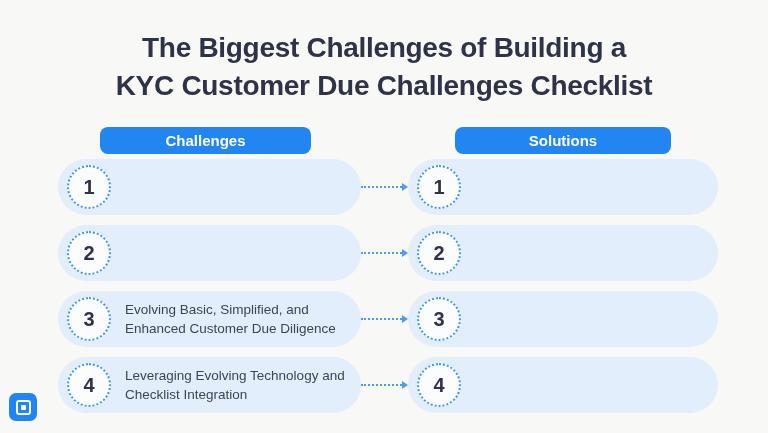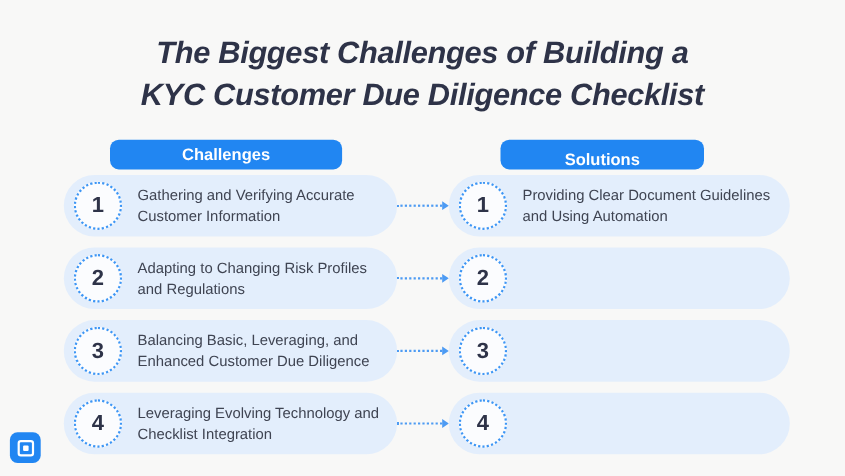--- a/index.html
+++ b/index.html
@@ -23,34 +23,33 @@
   }
   .title{
     position:absolute;
     top:29px;left:0;width:768px;
     text-align:center;
     font-size:28px;
     font-weight:bold;
     letter-spacing:-0.3px;
     line-height:38px;
     color:var(--text-dark);
-    font-style:italic;
   }
   .col-header{
     position:absolute;
     top:127px;height:27px;
     background:var(--accent-blue);
     border-radius:8px;
     color:#ffffff;
     font-size:15px;
     font-weight:bold;
     display:flex;align-items:center;justify-content:center;
   }
   .col-header.challenges{left:100px;width:211px;}
-  .col-header.solutions{left:455px;width:185px;align-items:flex-end;}
+  .col-header.solutions{left:455px;width:216px;}
   .pill{
     position:absolute;
     height:56px;
     background:var(--pill-bg);
     border-radius:28px;
     display:flex;align-items:center;
   }
   .pill.left{left:58px;width:303px;}
   .pill.right{left:408px;width:310px;}
   .row1{top:159px;} .row2{top:225px;} .row3{top:291px;} .row4{top:357px;}
@@ -109,68 +108,65 @@
     width:5px;height:5px;
     background:#ffffff;
     border-radius:1px;
   }
 </style>
 </head>
 <body>
 
 <h1 class="title">
   <span style="display:block;">The Biggest Challenges of Building a</span>
-  <span style="display:block;">KYC Customer Due Diligence Checklist</span>
+  <span style="display:block;">KYC Customer Due Challenges Checklist</span>
 </h1>
 
 <div class="col-header challenges">
   <span>Challenges</span>
 </div>
 <div class="col-header solutions">
   <span>Solutions</span>
 </div>
 
 <div class="pill left row1">
   <div class="num-circle">
     <span>1</span>
   </div>
-  <div class="item-text">Gathering and Verifying Accurate Customer Information</div>
 </div>
 <div class="arrow arrow1">
   <span class="line"></span>
   <span class="head"></span>
 </div>
 <div class="pill right row1">
   <div class="num-circle">
     <span>1</span>
   </div>
-  <div class="item-text">Providing Clear Document Guidelines and Using Automation</div>
 </div>
 
 <div class="pill left row2">
   <div class="num-circle">
     <span>2</span>
   </div>
-  <div class="item-text">Adapting to Changing Risk Profiles and Regulations</div>
 </div>
 <div class="arrow arrow2">
   <span class="line"></span>
   <span class="head"></span>
 </div>
 <div class="pill right row2">
   <div class="num-circle">
     <span>2</span>
   </div>
 </div>
 
 <div class="pill left row3">
   <div class="num-circle">
     <span>3</span>
   </div>
-  <div class="item-text">Balancing Basic, Leveraging, and Enhanced Customer Due Diligence</div>
+  <div class="item-text">Evolving Basic, Simplified, and Enhanced Customer Due Diligence</div>
 </div>
 <div class="arrow arrow3">
   <span class="line"></span>
   <span class="head"></span>
 </div>
 <div class="pill right row3">
   <div class="num-circle">
     <span>3</span>
   </div>
 </div>

